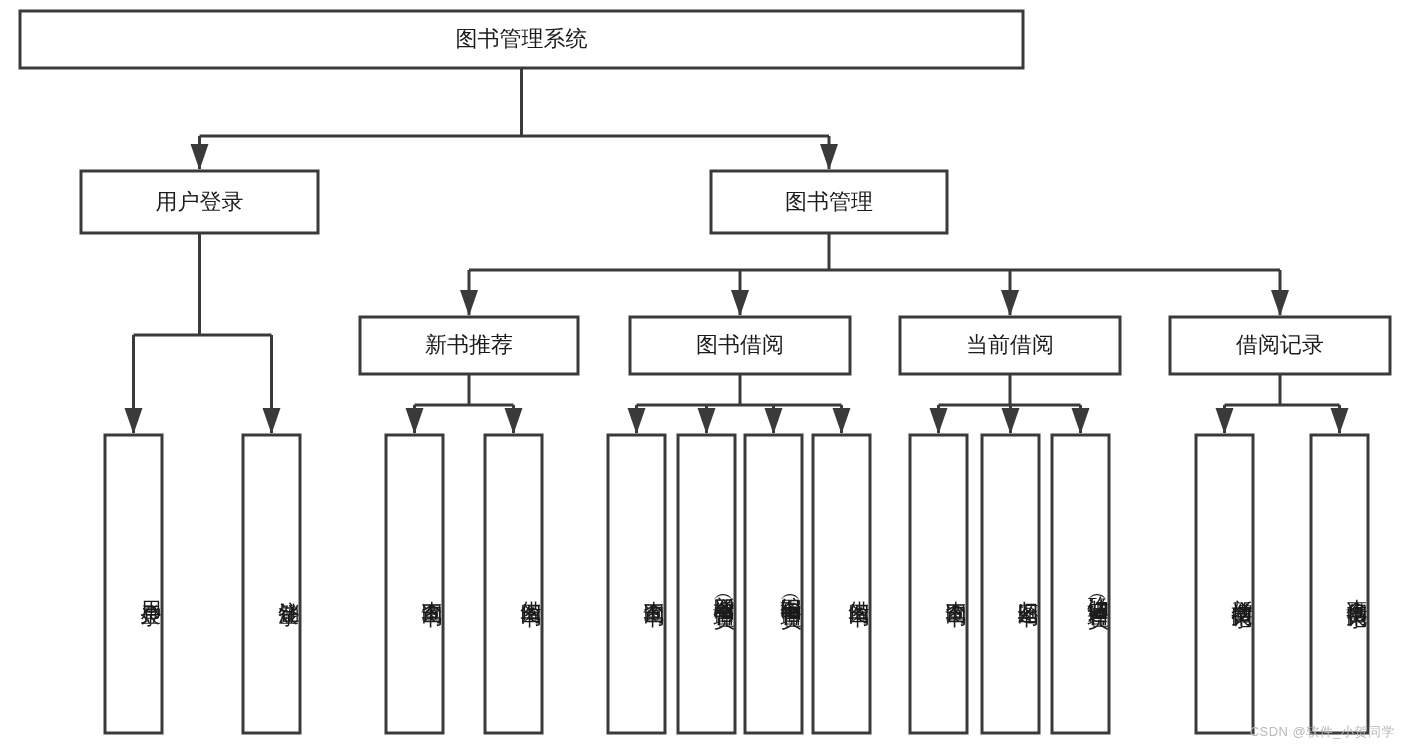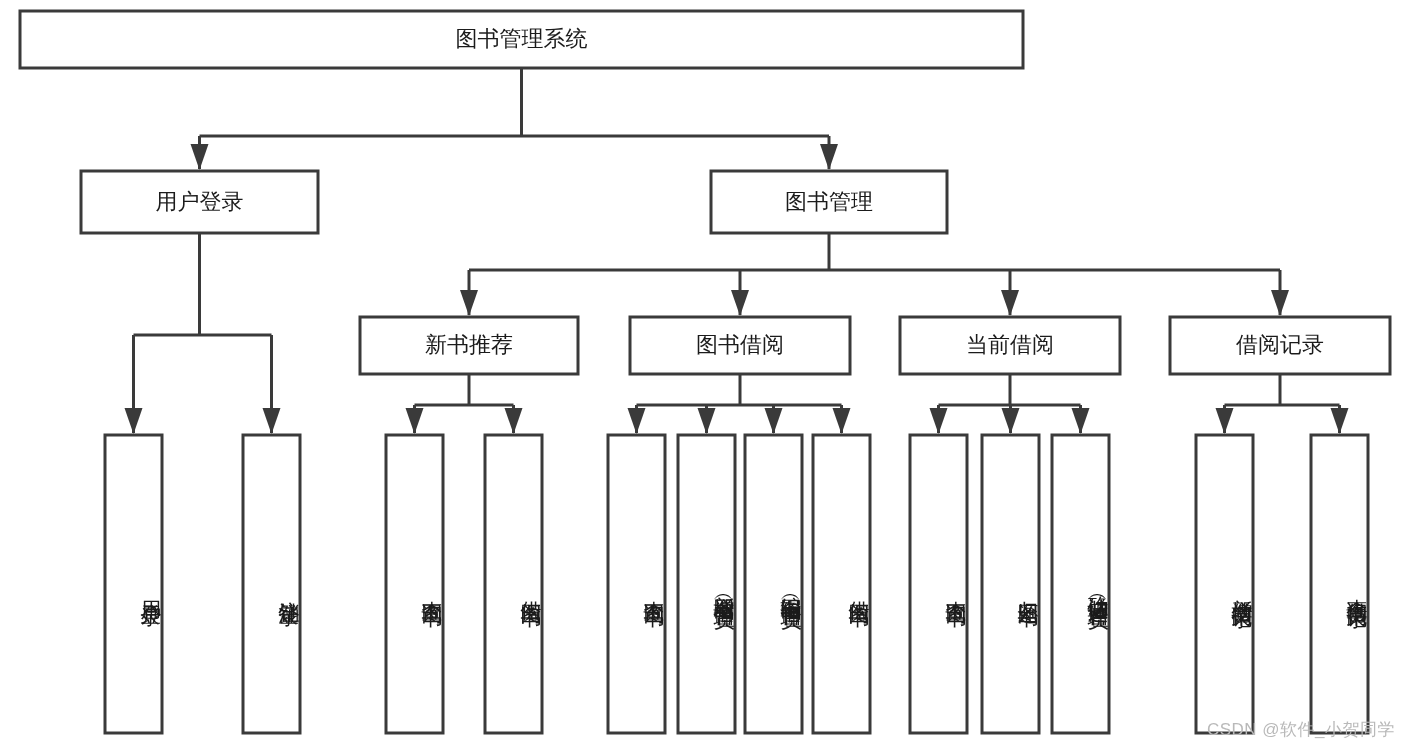--- a/index.html
+++ b/index.html
@@ -61,21 +61,21 @@
     align-items: flex-start;
     justify-content: center;
     white-space: nowrap;
     pointer-events: none;
   }
   .watermark {
     position: absolute;
     right: 10px;
     bottom: 6px;
     font-family: "Liberation Sans", "DejaVu Sans", sans-serif;
-    font-size: 17px;
+    font-size: 13px;
     color: #b9b9b9;
     white-space: nowrap;
     letter-spacing: 0.5px;
   }
 </style>
 </head>
 <body>
 
 <div id="diagram-root">
   <svg class="diagram-canvas" viewBox="0 0 1405 747">

